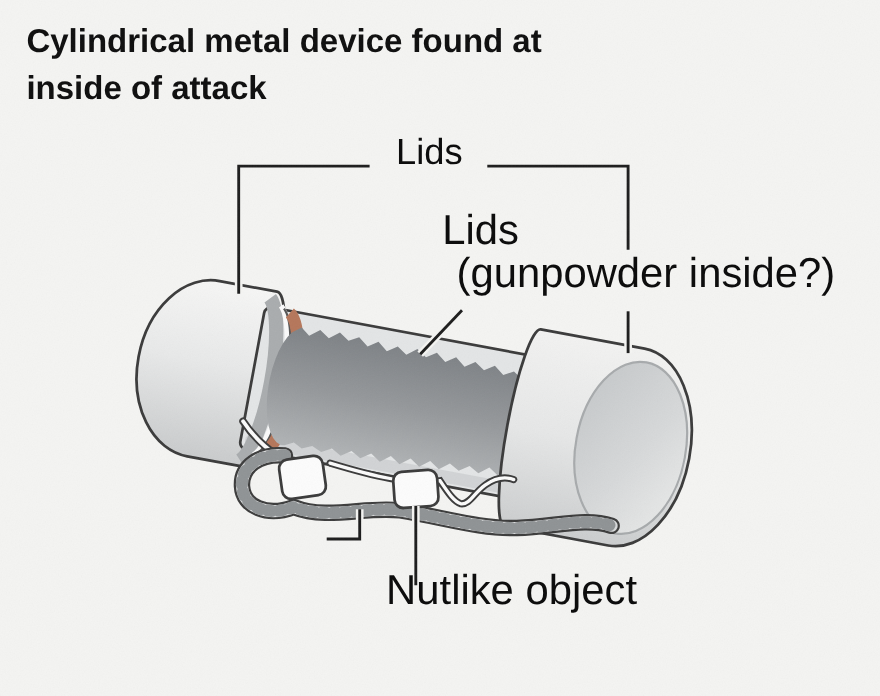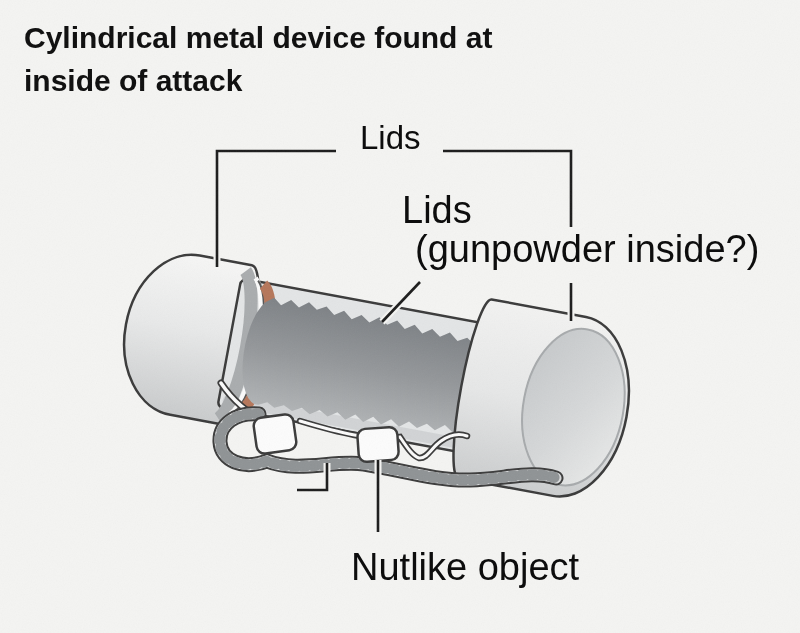--- a/index.html
+++ b/index.html
@@ -115,15 +115,15 @@
       <path d="M 297 490 L 327 490 L 327 463"></path>
       <path d="M 378 460 L 378 532"></path>
     </g>
 
     <rect width="800" height="633" filter="url(#grain)" opacity="0.05"></rect>
   </svg>
 
   <div class="label lids" style="left:360px; top:121px;">Lids</div>
   <div class="label" style="left:402px; top:191px;">Lids</div>
   <div class="label" style="left:391px; top:230px;margin-left:24px;">(gunpowder inside?)</div>
-  <div class="label" style="left:351px; top:548px;">Nutlike object</div>
+  <div class="label" style="left:351px; top:518px;">Nutlike object</div>
 
 </div>
 
 </body></html>

